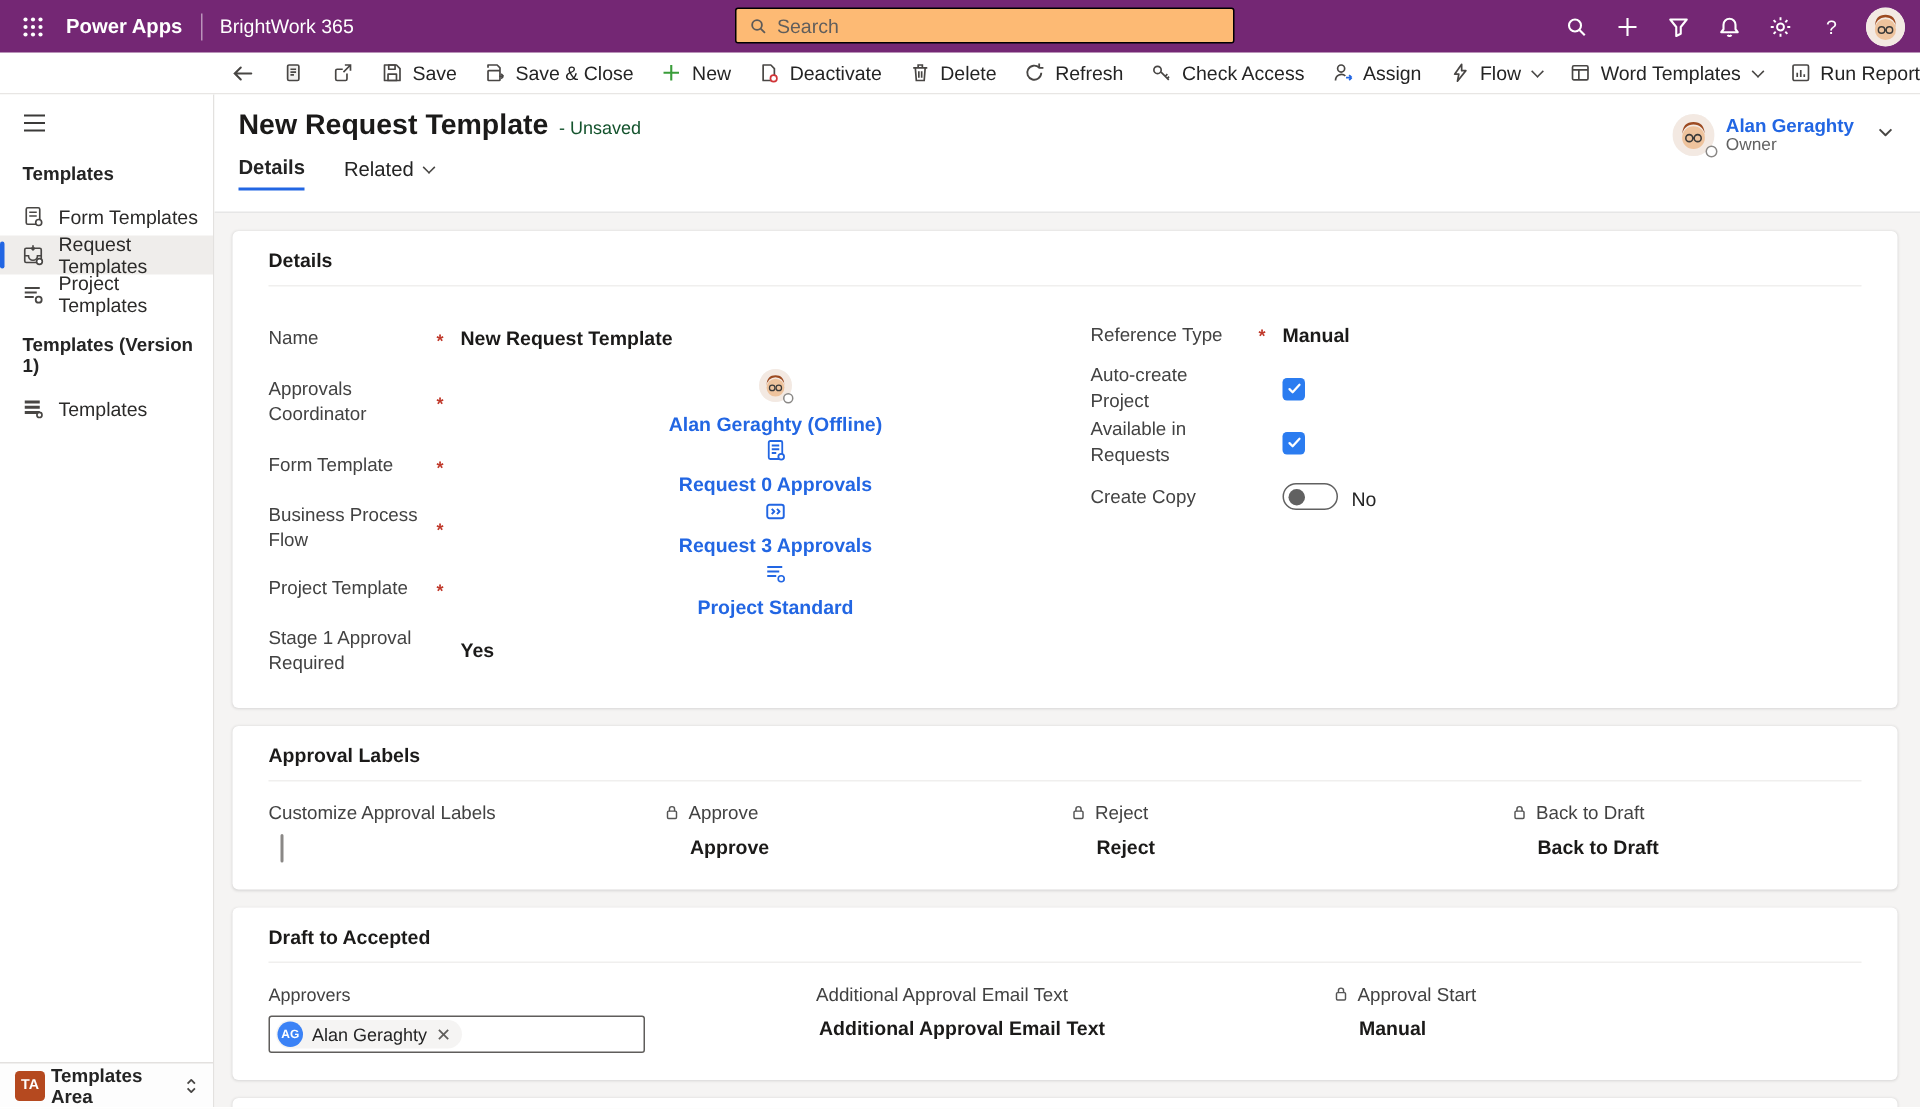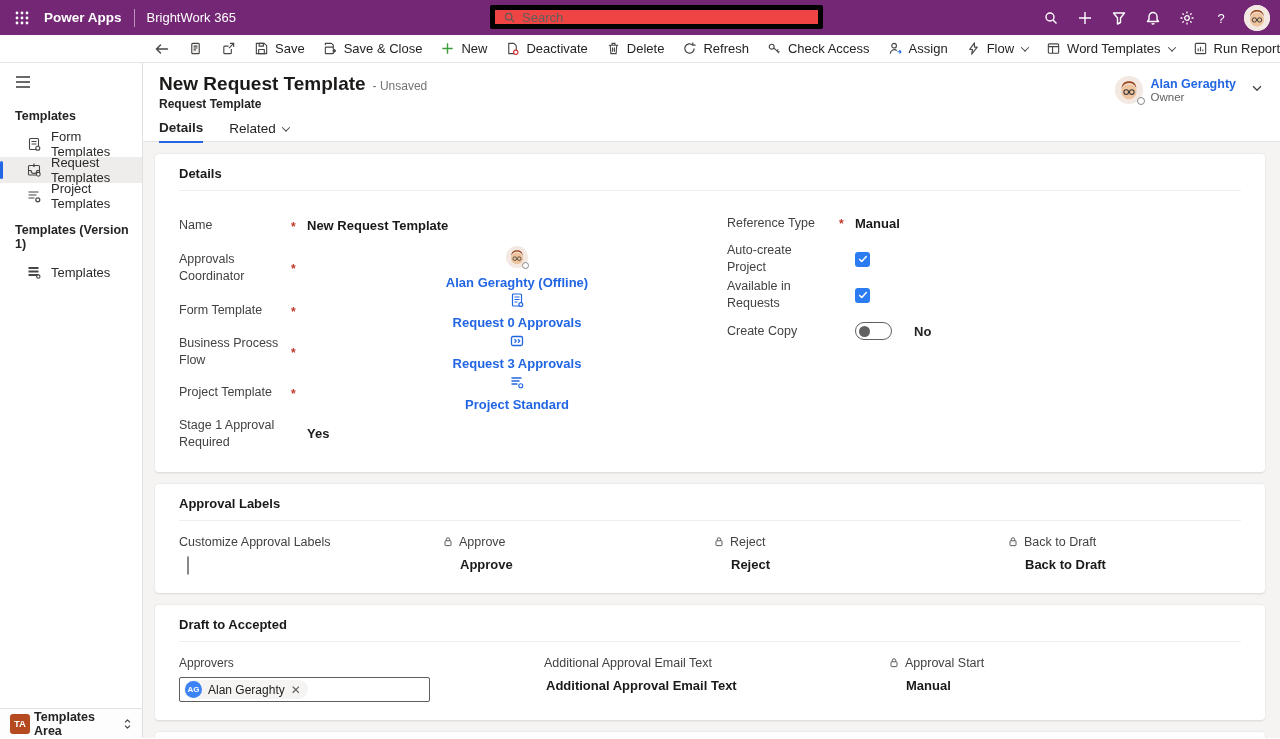--- a/index.html
+++ b/index.html
@@ -6,22 +6,22 @@
   html,body { width:1280px; height:739px; overflow:hidden; background:#fff;
     font-family:"Liberation Sans","DejaVu Sans",sans-serif; color:#242424; }
   svg { display:block; }
 
   
   .topbar { height:35px; background:#742774; display:flex; align-items:center; color:#fff; position:relative; }
   .waffle-btn { width:44px; height:35px; display:flex; align-items:center; justify-content:center; cursor:pointer; }
   .app-name { font-size:13.5px; font-weight:700; margin-right:12px; white-space:nowrap; }
   .tb-divider { width:1px; height:18px; background:rgba(255,255,255,.5); margin-right:12px; }
   .env-name { font-size:13px; white-space:nowrap; }
-  .search-box { position:absolute; left:490px; top:5px; width:333px; height:24px; background:#ef4444;
-    border:5px solid #000000; border-radius:2px; display:flex; align-items:center; padding:0 8px; color:#5d5a58; }
+  .search-box { position:absolute; left:490px; top:5px; width:333px; height:24px; background:#fdba74;
+    border:1px solid #000000; border-radius:2px; display:flex; align-items:center; padding:0 8px; color:#5d5a58; }
   .search-box input { border:none; background:transparent; outline:none; font-size:13px; color:#3b3a39;
     width:100%; margin-left:6px; font-family:inherit; }
   .search-box input::placeholder { color:#605e5c; }
   .topbar-right { margin-left:auto; display:flex; align-items:center; height:35px; }
   .tb-icon { width:34px; height:35px; display:flex; align-items:center; justify-content:center; cursor:pointer; color:#fff; }
   .tb-avatar { width:26px; height:26px; border-radius:50%; overflow:hidden; margin:0 10px 0 6px; background:#fff; cursor:pointer; }
 
   
   .commandbar { height:28px; background:#fff; border-bottom:1px solid #e8e6e4; display:flex; align-items:center;
     padding-left:145px; font-size:13px; color:#242424; }
@@ -30,38 +30,38 @@
   .cmd-sep { width:1px; height:18px; background:#e1dfdd; margin:0 4px; }
   .cmd-spacer { flex:1; }
   .chev { display:inline-block; width:6px; height:6px; border-right:1.3px solid #484644; border-bottom:1.3px solid #484644;
     transform:rotate(45deg) translate(-1px,-1px); margin-left:2px; }
 
   
   .shell { display:flex; height:675px; }
   .sidebar { width:143px; background:#fff; border-right:1px solid #e3e1df; display:flex; flex-direction:column; }
   .hamburger { padding:12px 0 6px 15px; color:#3b3a39; cursor:pointer; }
   .nav-group-header { font-size:12.5px; font-weight:700; color:#242424; padding:14px 0 8px 15px; }
-  .nav-item { display:flex; align-items:center; gap:9px; height:26px; padding-left:26px; font-size:13px;
+  .nav-item { display:flex; align-items:center; gap:9px; height:26px; padding-left:14px; font-size:13px;
     color:#2b2a29; cursor:pointer; position:relative; }
   .nav-item .nic { color:#484644; flex:0 0 auto; }
   .nav-item.selected { background:#efedeb; }
   .nav-item.selected::before { content:""; position:absolute; left:0; top:4px; bottom:4px; width:3px;
     background:#2266e3; border-radius:2px; }
   .sidebar-bottom { margin-top:auto; border-top:1px solid #e3e1df; height:30px; display:flex; align-items:center;
     gap:4px; padding:0 8px 0 10px; background:#fdfdfd; cursor:pointer; }
   .area-badge { width:20px; height:20px; border-radius:3px; background:#b5491f; color:#fff; font-size:9.5px;
     font-weight:700; display:flex; align-items:center; justify-content:center; }
   .area-label { font-size:12.5px; font-weight:700; flex:1; }
 
   
   .main { flex:1; display:flex; flex-direction:column; min-width:0; }
   .rec-header { background:#fff; padding:10px 0 0 16px; position:relative; border-bottom:1px solid #e6e6e6; height:79px; }
   .rec-title-row { display:flex; align-items:baseline; gap:7px; }
   .rec-title { font-size:19px; font-weight:700; color:#1b1a19; }
-  .rec-unsaved { font-size:12px; color:#737373; }
+  .rec-unsaved { font-size:12px; color:#14532d; }
   .rec-entity { font-size:12px; font-weight:700; color:#242424; margin-top:2px; }
   .tabs { display:flex; gap:26px; margin-top:9px; }
   .tab { font-size:13.5px; padding-bottom:6px; cursor:pointer; display:flex; align-items:center; gap:5px; color:#242424; }
   .tab.active { font-weight:700; border-bottom:2.5px solid #2266e3; }
   .owner-block { position:absolute; right:44px; top:13px; display:flex; align-items:center; gap:8px; }
   .owner-avatar { width:28px; height:28px; border-radius:50%; background:#f6f6f6; position:relative; cursor:pointer; }
   .presence { position:absolute; right:-2px; bottom:-1px; width:8px; height:8px; border-radius:50%;
     background:#fff; border:1.5px solid #8a8886; }
   .owner-name { font-size:12.5px; font-weight:700; color:#2266e3; cursor:pointer; }
   .owner-role { font-size:11.5px; color:#616161; }
@@ -81,21 +81,21 @@
   .req { color:#c0392b; font-size:12px; font-weight:700; padding-top:2px; }
   .fval { font-size:13px; font-weight:700; color:#1b1a19; }
   .link-val { display:flex; align-items:center; gap:7px; font-size:13px; font-weight:700; color:#2266e3; cursor:pointer;flex-direction:column; }
   .link-val .lic { color:#2266e3; flex:0 0 auto; }
   .mini-avatar { width:22px; height:22px; border-radius:50%; background:#f6f6f6; position:relative; flex:0 0 auto; }
   .mini-avatar .presence { width:7px; height:7px; right:-1px; bottom:-1px; }
 
   .checkbox { width:15px; height:15px; border-radius:3px; cursor:pointer; }
   .checkbox.checked { background:#2b7cf0; display:flex; align-items:center; justify-content:center; }
   .checkbox.unchecked { background:#fff; border:1px solid #8a8886; border-radius:2px; }
-  .toggle-row { display:flex; align-items:center; gap:22px;font-weight:bold; }
+  .toggle-row { display:flex; align-items:flex-end; gap:9px; }
   .toggle { width:37px; height:18px; border:1px solid #616161; border-radius:10px; position:relative; cursor:pointer; background:#fff; }
   .toggle .knob { position:absolute; left:3px; top:2.5px; width:11px; height:11px; border-radius:50%; background:#616161; }
 
   .labels-grid { display:grid; grid-template-columns:263px 271px 294px 1fr; }
   .lab-col .col-label { font-size:12.5px; color:#424242; display:flex; gap:5px; }
   .lab-col .col-label .lock { color:#555; }
   .lab-col .col-value { font-size:13px; font-weight:700; color:#1b1a19; margin:8px 0 0 18px; }
   .lab-col .cb-holder { margin:8px 0 0 8px; }
 
   .draft-grid { display:grid; grid-template-columns:365px 344px 1fr; }
@@ -345,21 +345,20 @@
     </div>
   </div>
 
   <div class="main">
 
     <div class="rec-header">
       <div class="rec-title-row">
         <span class="rec-title">New Request Template</span>
         <span class="rec-unsaved">- Unsaved</span>
       </div>
-      <div class="rec-entity">Request Template</div>
       <div class="tabs">
         <span class="tab active">Details</span>
         <span class="tab">
           <span>Related</span>
           <span class="chev"></span>
         </span>
       </div>
       <div class="owner-block">
         <span class="owner-avatar">
           <svg width="28" height="28" viewBox="0 0 24 24">

